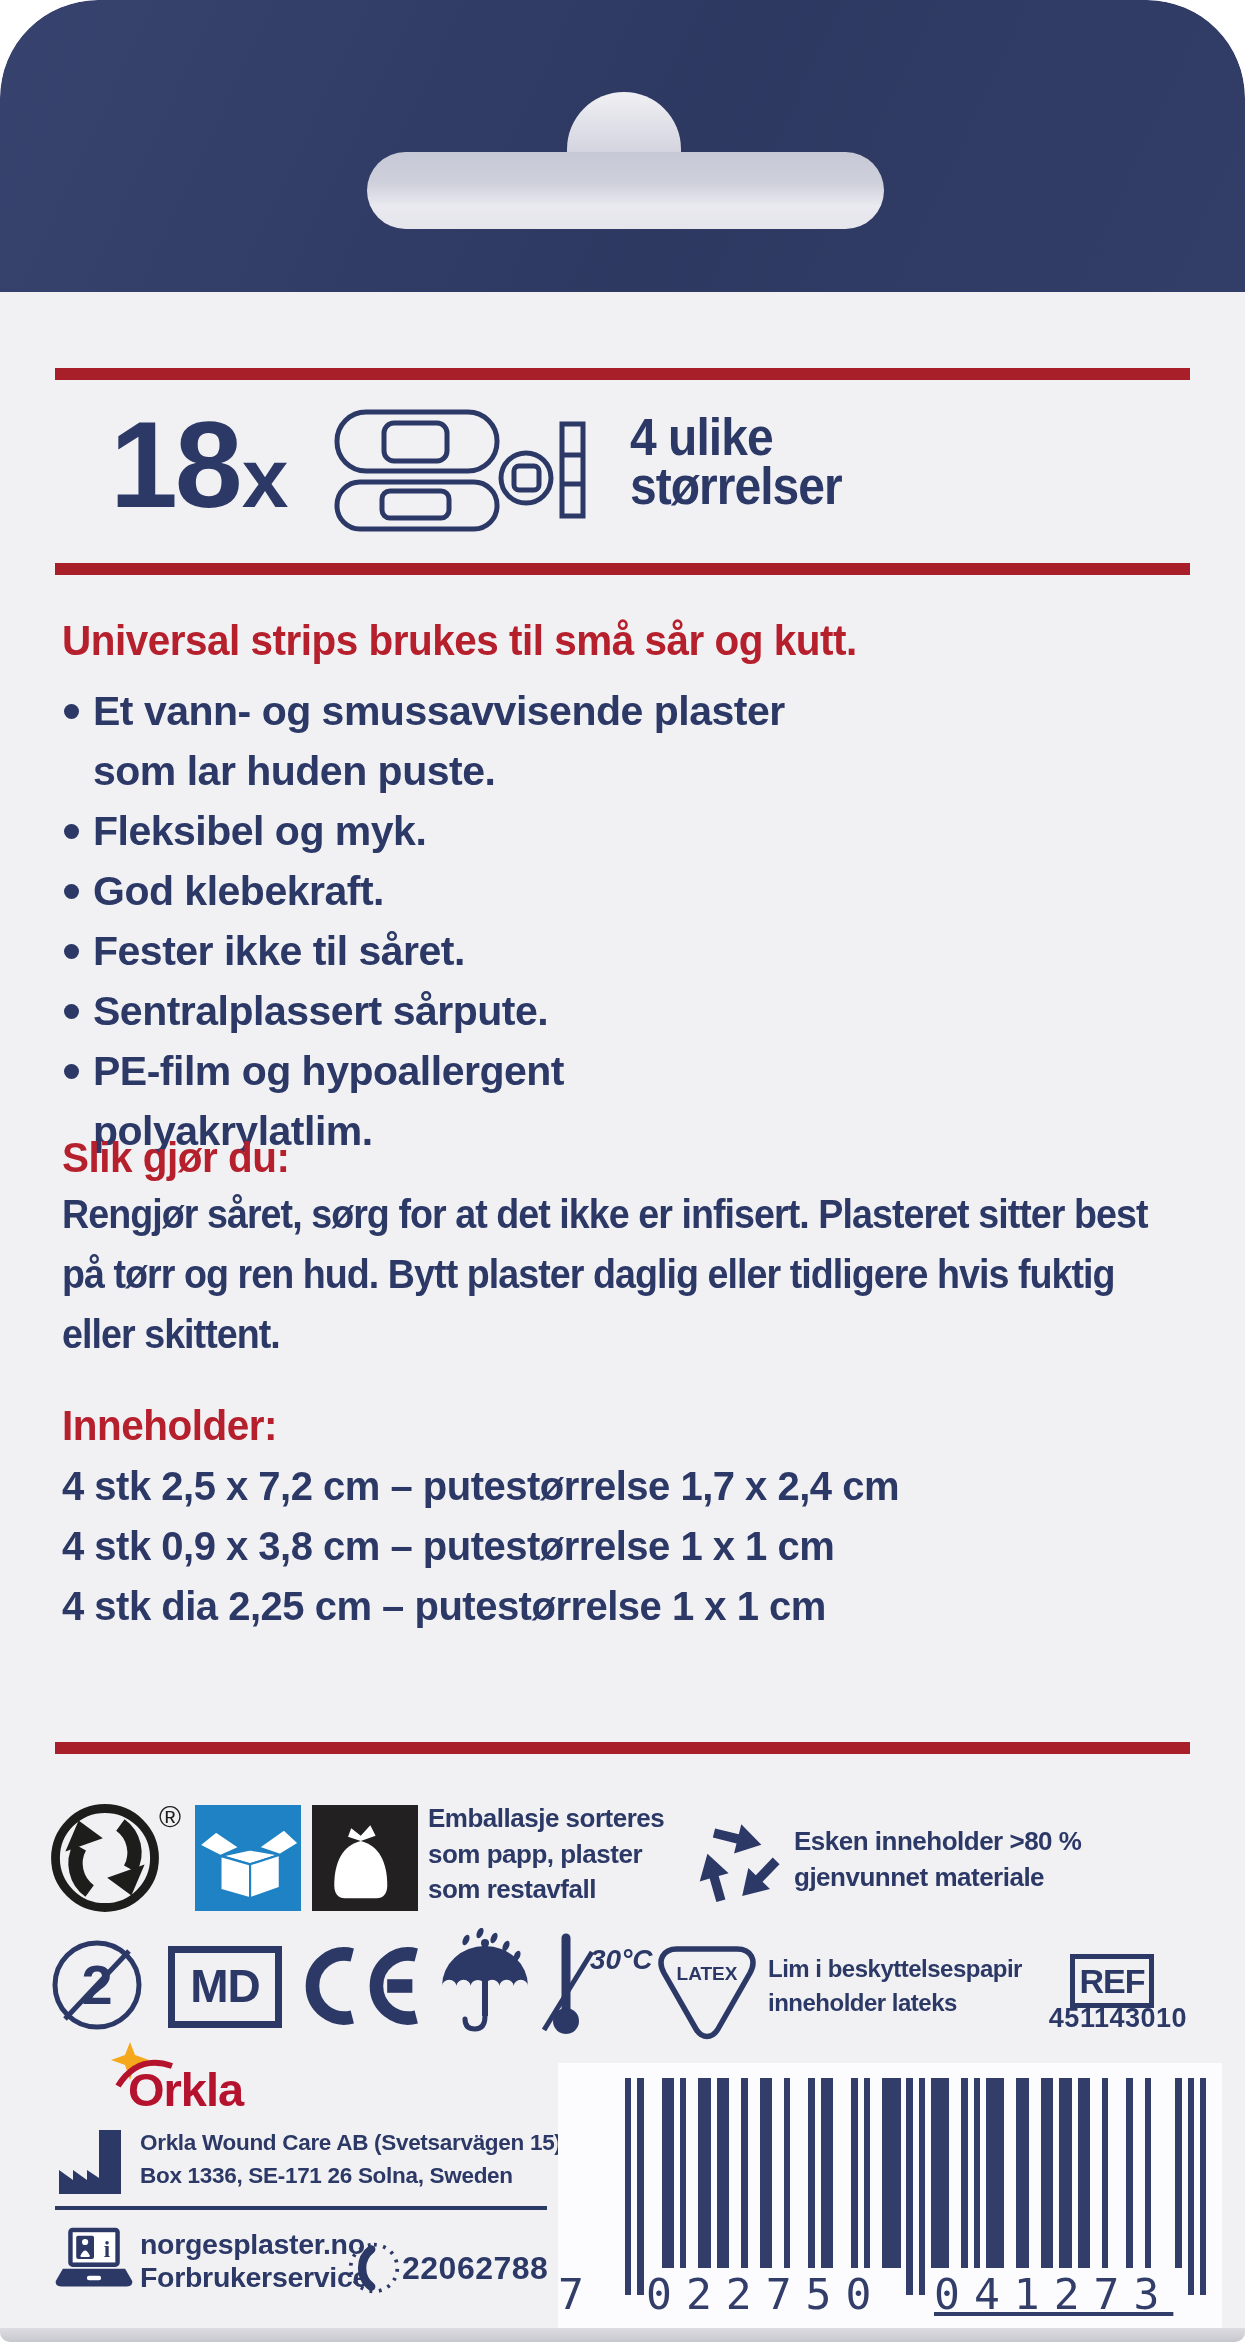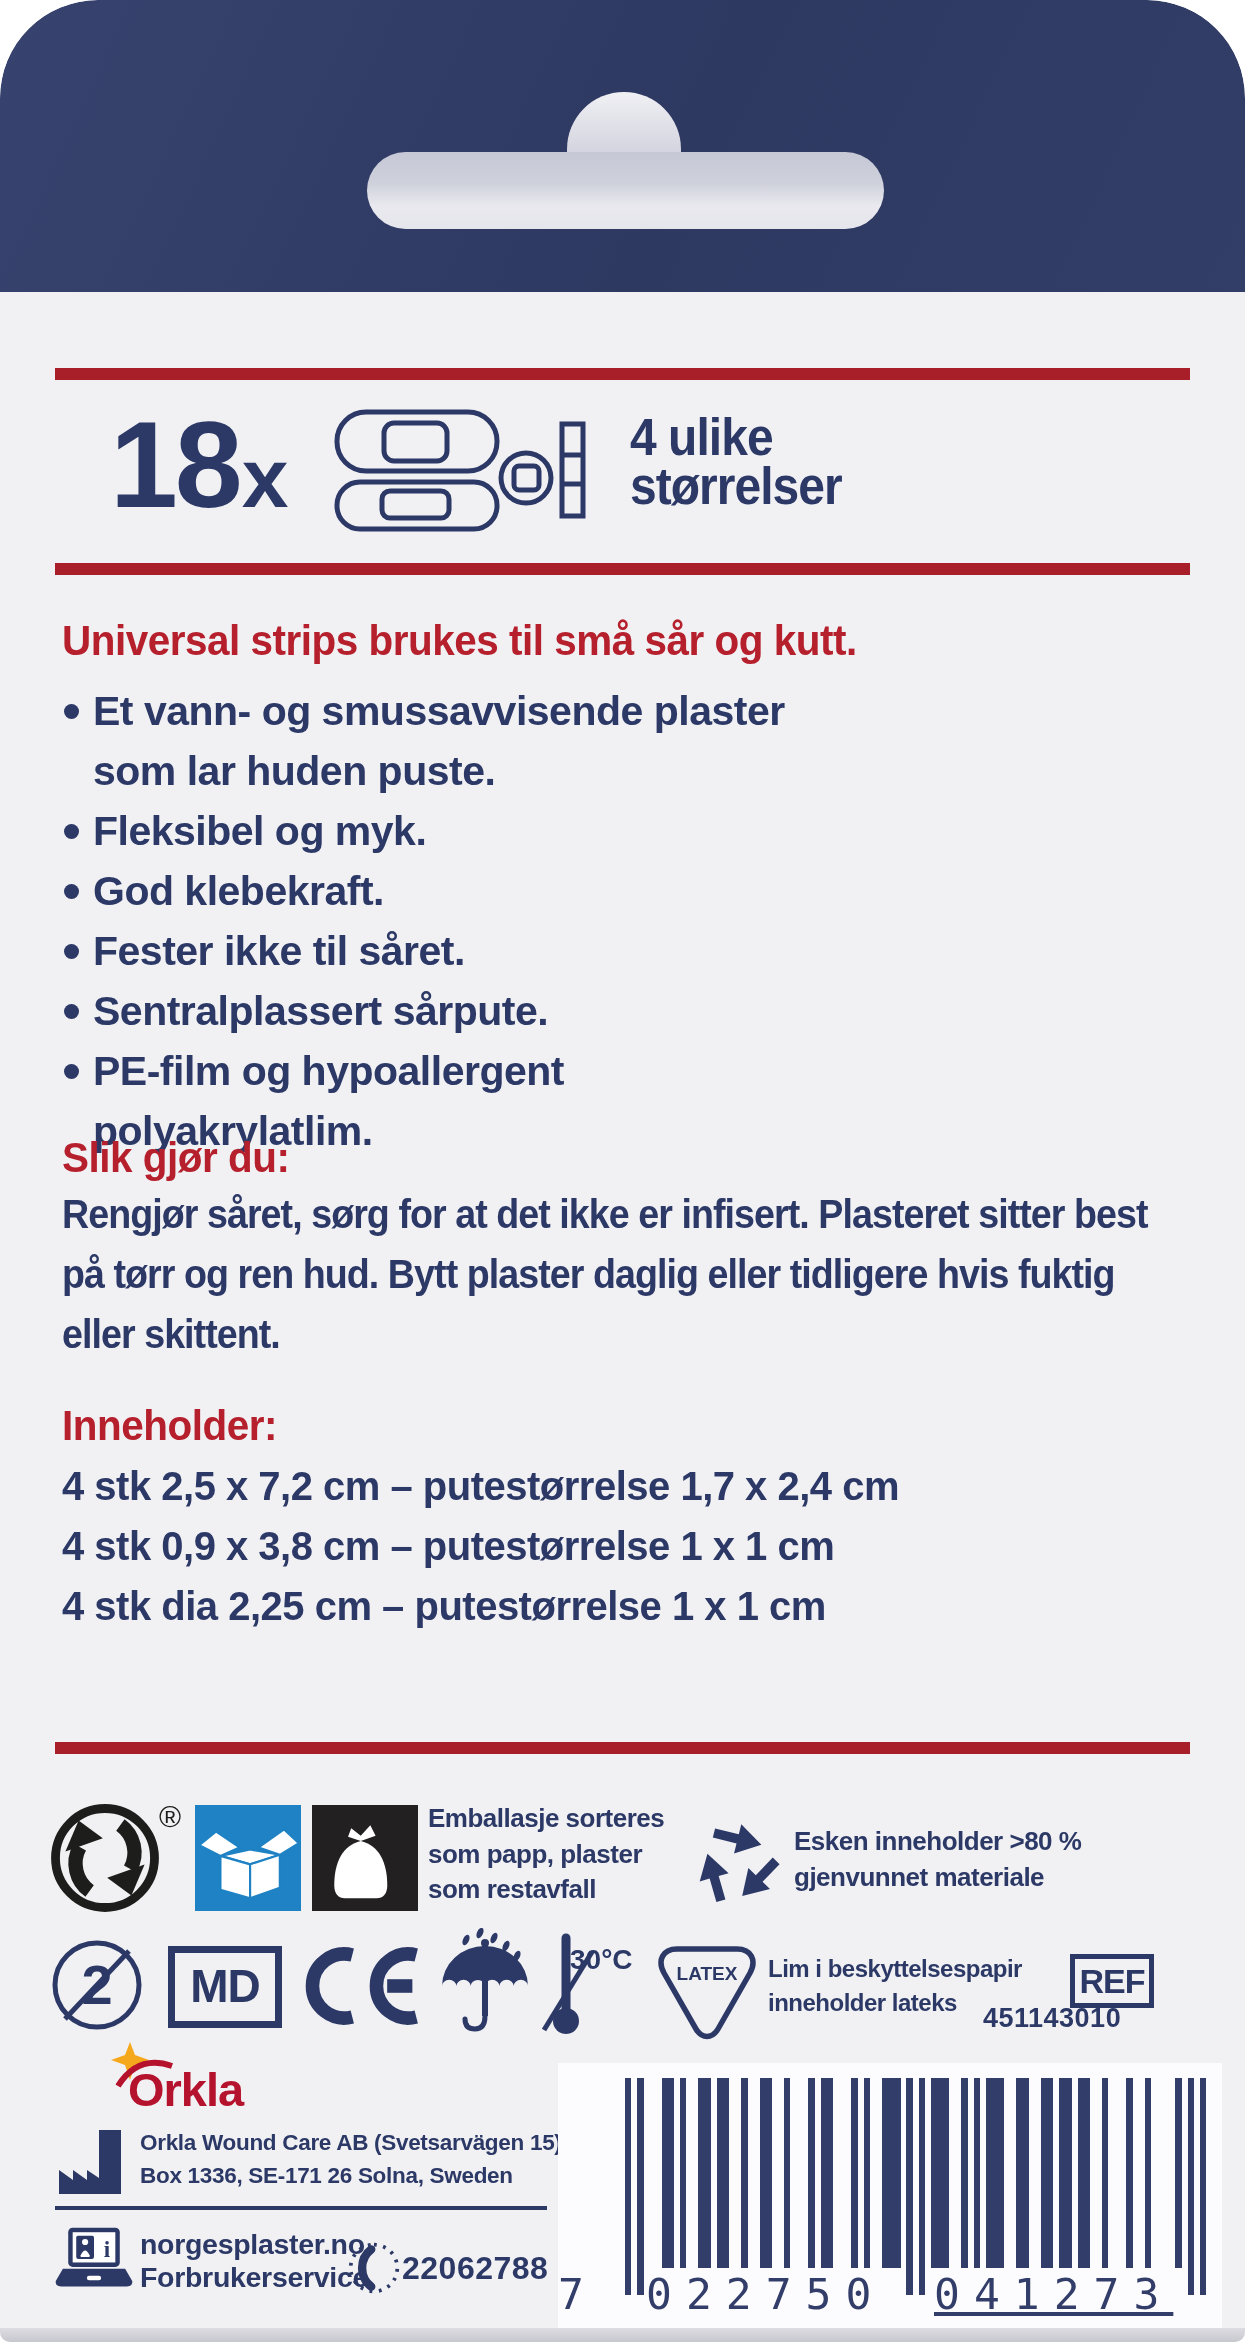--- a/index.html
+++ b/index.html
@@ -41,25 +41,25 @@
          font-size:40px;line-height:60px;letter-spacing:-.5px;white-space:nowrap;}
   
   .tile{position:absolute;width:106px;height:106px;top:1805px;}
   .icon-text{position:absolute;color:#2c3966;font-weight:700;font-size:26px;
          line-height:35.5px;letter-spacing:-.5px;white-space:nowrap;}
   .icon-text span{display:block;}
   .reg{position:absolute;left:159px;top:1800px;color:#1d1d1b;font-size:30px;font-weight:400;}
   .mdbox{position:absolute;left:168px;top:1946px;width:100px;height:68px;border:7px solid #2c3966;
          color:#2c3966;font-weight:700;font-size:46px;text-align:center;line-height:66px;
          letter-spacing:-1px;}
-  .temp{position:absolute;left:570px;top:1944px;color:#2c3966;font-weight:700;font-size:28px;}
+  .temp{position:absolute;left:590px;top:1944px;color:#2c3966;font-weight:700;font-size:28px;font-style:italic;}
   .refbox{position:absolute;left:1070px;top:1938px;width:74px;height:44px;border:5px solid #2c3966;
          color:#2c3966;font-weight:700;font-size:34px;text-align:center;line-height:44px;
          letter-spacing:-1px;margin-top:16px;}
-  .refnum{position:absolute;left:983px;top:2003px;width:162px;text-align:left;color:#2c3966;
+  .refnum{position:absolute;left:1025px;top:2003px;width:162px;text-align:right;color:#2c3966;
          font-weight:700;font-size:27px;letter-spacing:.5px;}
   
   .orkla-word{position:absolute;left:128px;top:2062px;color:#b5122d;font-weight:700;
          font-size:47px;letter-spacing:-1px;}
   .addr{position:absolute;left:140px;top:2126px;color:#2c3966;font-weight:700;font-size:22.5px;
          line-height:33px;letter-spacing:-.3px;white-space:nowrap;}
   .addr span{display:block;}
   .divider{position:absolute;left:55px;top:2206px;width:492px;height:4px;background:#2c3966;}
   .contact-text{position:absolute;left:140px;top:2228px;color:#2c3966;font-weight:700;
          font-size:28.5px;line-height:33px;letter-spacing:-.3px;white-space:nowrap;}

